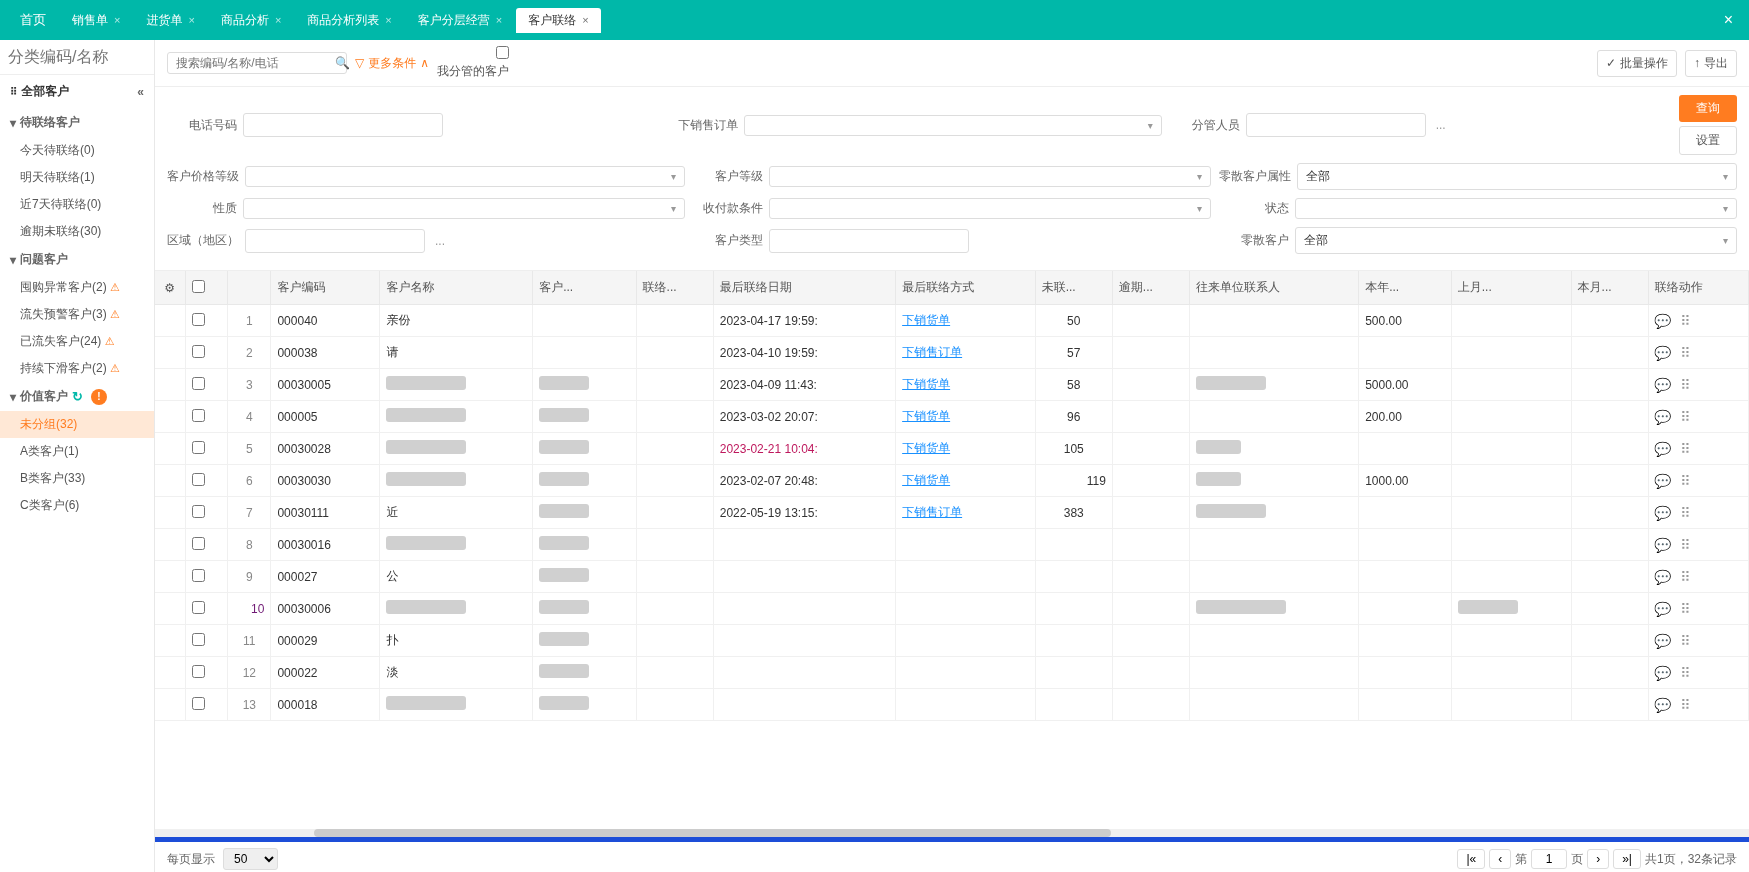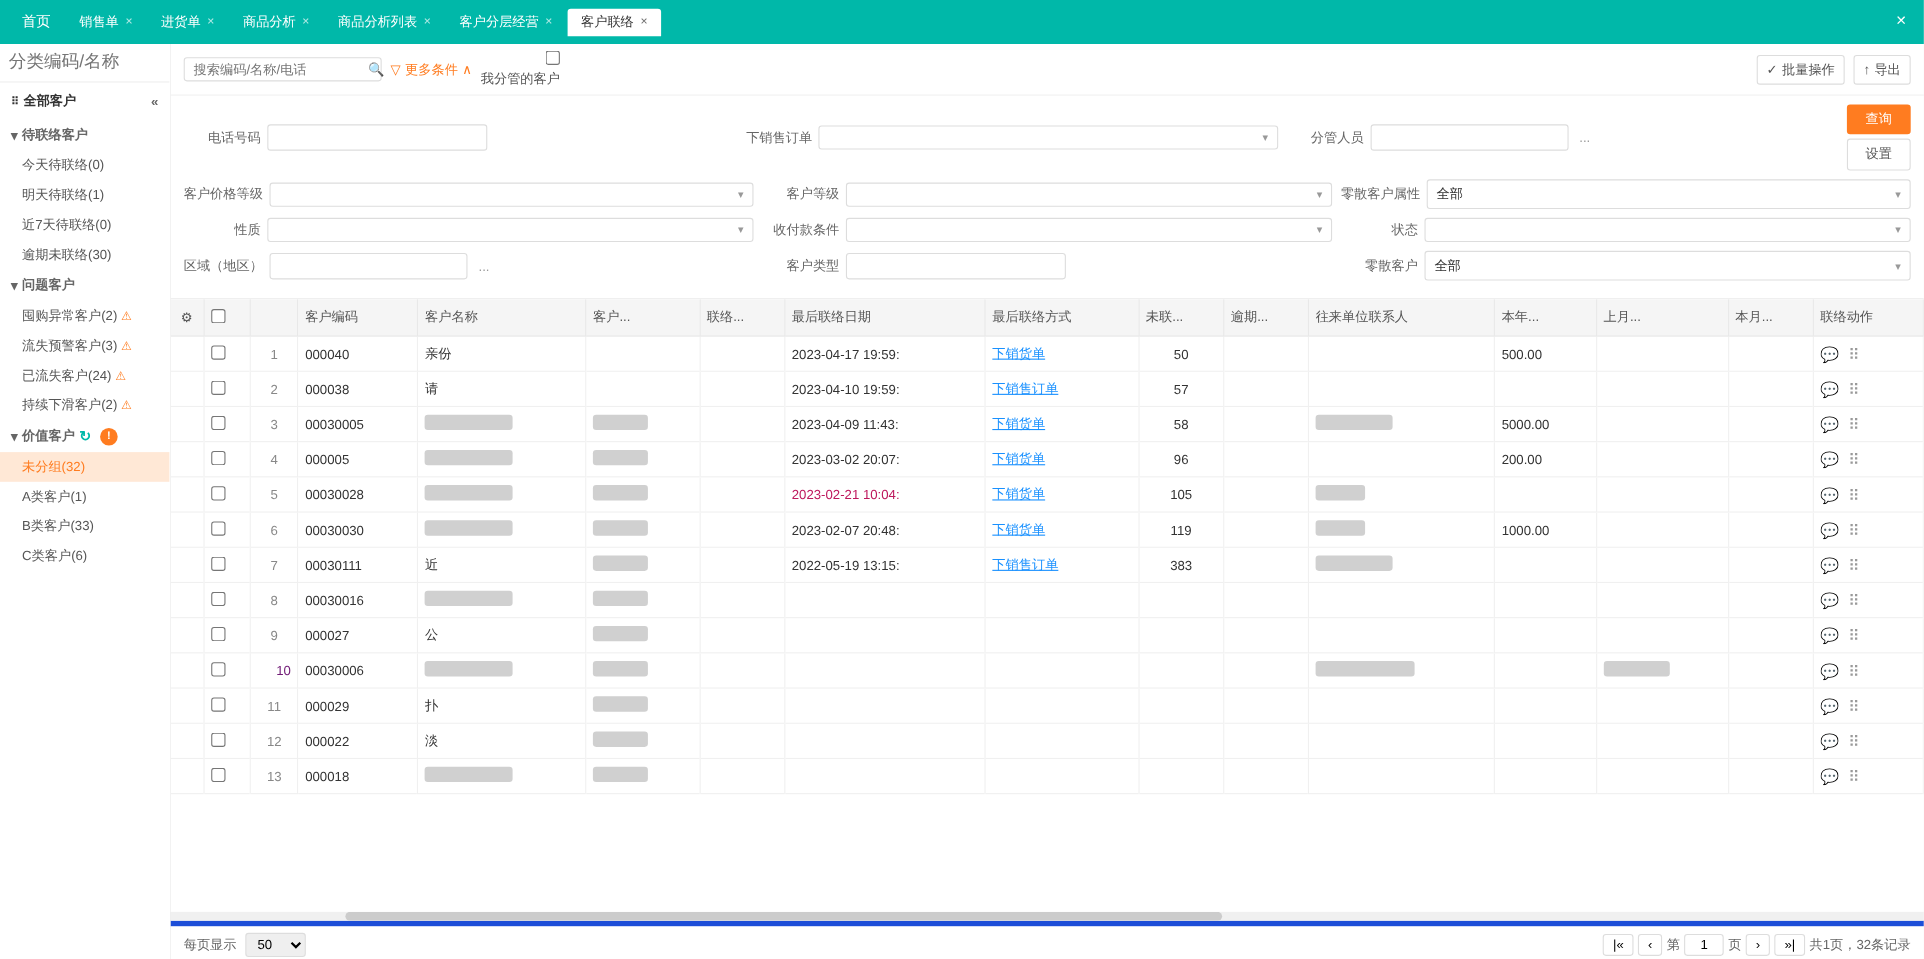--- a/index.html
+++ b/index.html
@@ -771,21 +771,21 @@
             <tr>
     <td></td>
     <td><input type="checkbox" style=""></td>
     <td style="text-align:center;color:#888;">6</td>
     <td>00030030</td>
     <td><span class="blurred" style="min-width:80px"></span></td>
     <td><span class="blurred" style="min-width:50px"></span></td>
     <td></td>
     <td style="color:#333;">2023-02-07 20:48:</td>
     <td><span class="link-text">下销货单</span></td>
-    <td style="text-align:center;">119</td>
+    <td style="text-align:right;">119</td>
     <td></td>
     <td><span class="blurred" style="min-width:45px"></span></td>
     <td>1000.00</td>
     <td></td>
     <td></td>
     <td>
       <div class="action-icons">
         <span class="action-icon">💬</span>
         <span class="action-icon">⠿</span>
       </div>

